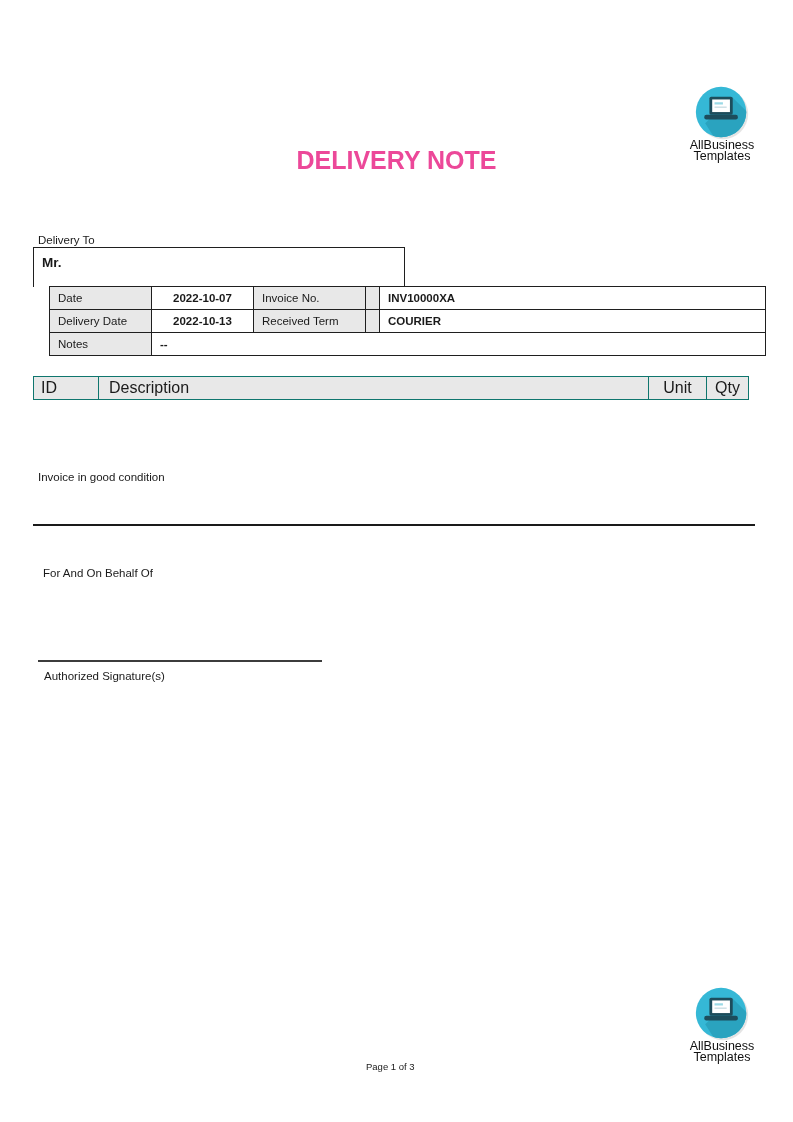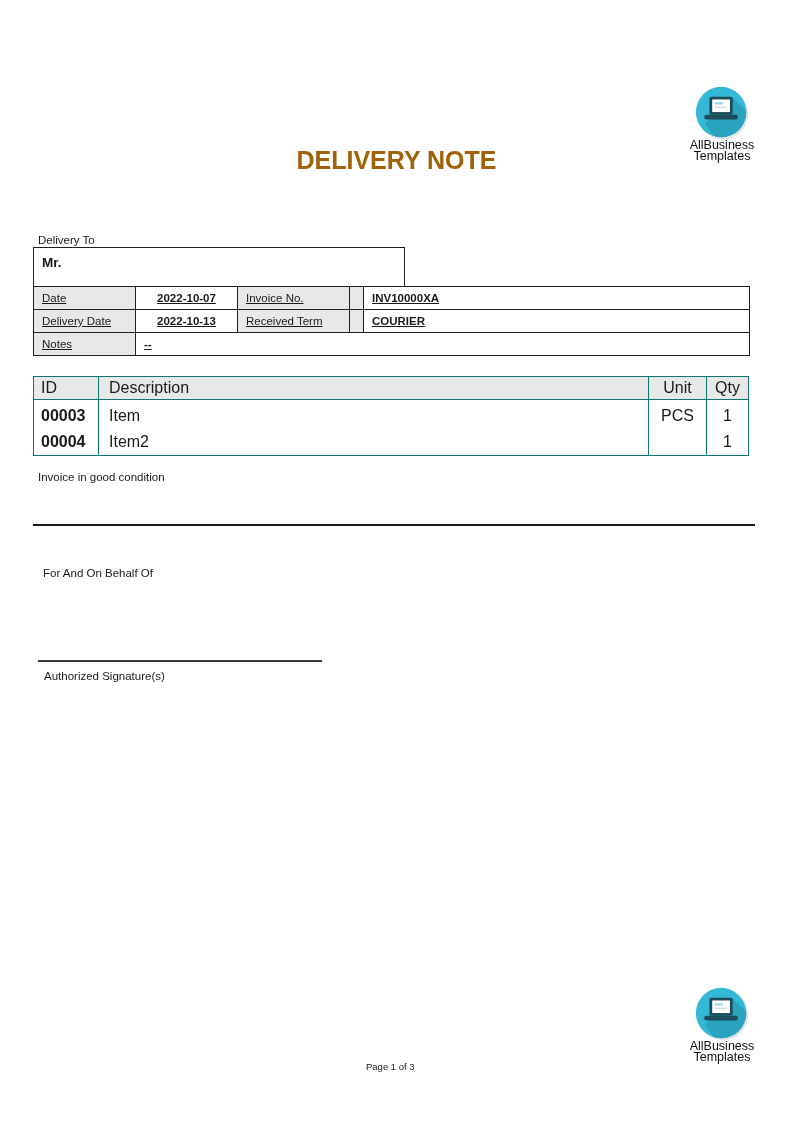--- a/index.html
+++ b/index.html
@@ -17,21 +17,21 @@
   }
 
   
   .doc-title {
     position: absolute;
     top: 146px; left: 0; right: 0;
     text-align: center;
     font-size: 25px;
     font-weight: 700;
     letter-spacing: 0px;
-    color: #a16207;
+    color: #ec4899;
   }
 
   
   .logo {
     position: absolute;
     width: 76px;
     text-align: center;
     line-height: 13px;
   }
   .logo.top { left: 684px; top: 85px; }
@@ -61,24 +61,23 @@
   .recipient-box .recipient-name {
     font-size: 13.5px;
     font-weight: 700;
     padding: 7px 0 0 8px;
   }
 
   
   table { border-collapse: collapse; table-layout: fixed; }
   .info-table {
     position: absolute;
-    left: 33px; top: 286px;
+    left: 49px; top: 286px;
     width: 716px;
     border: 1.5px solid #1f1f1f;
-    text-decoration: underline;
   }
   .info-table td {
     border: 1px solid #1f1f1f;
     height: 23px;
     font-size: 11.5px;
     vertical-align: middle;
     overflow: hidden;
     white-space: nowrap;
   }
   .info-table td.lbl {
@@ -229,38 +228,20 @@
         <col style="width:58px">
         <col style="width:42px">
     </colgroup>
     <tbody>
       <tr class="head">
         <td class="pad-id">ID</td>
         <td class="pad-desc">Description</td>
         <td class="c">Unit</td>
         <td class="c">Qty</td>
       </tr>
-      <tr class="body">
-        <td class="pad-id">
-          <div class="line first bold">00003</div>
-          <div class="line bold">00004</div>
-        </td>
-        <td class="pad-desc">
-          <div class="line first">Item</div>
-          <div class="line">Item2</div>
-        </td>
-        <td class="c">
-          <div class="line first">PCS</div>
-          <div class="line"></div>
-        </td>
-        <td class="c">
-          <div class="line first">1</div>
-          <div class="line">1</div>
-        </td>
-      </tr>
     </tbody>
   </table>
 
   <div class="received-note">Invoice in good condition</div>
   <div class="separator-line"></div>
   <div class="behalf-label">For And On Behalf Of</div>
   <div class="signature-line"></div>
   <div class="signature-label">Authorized Signature(s)</div>
 
   <div class="logo bottom">

